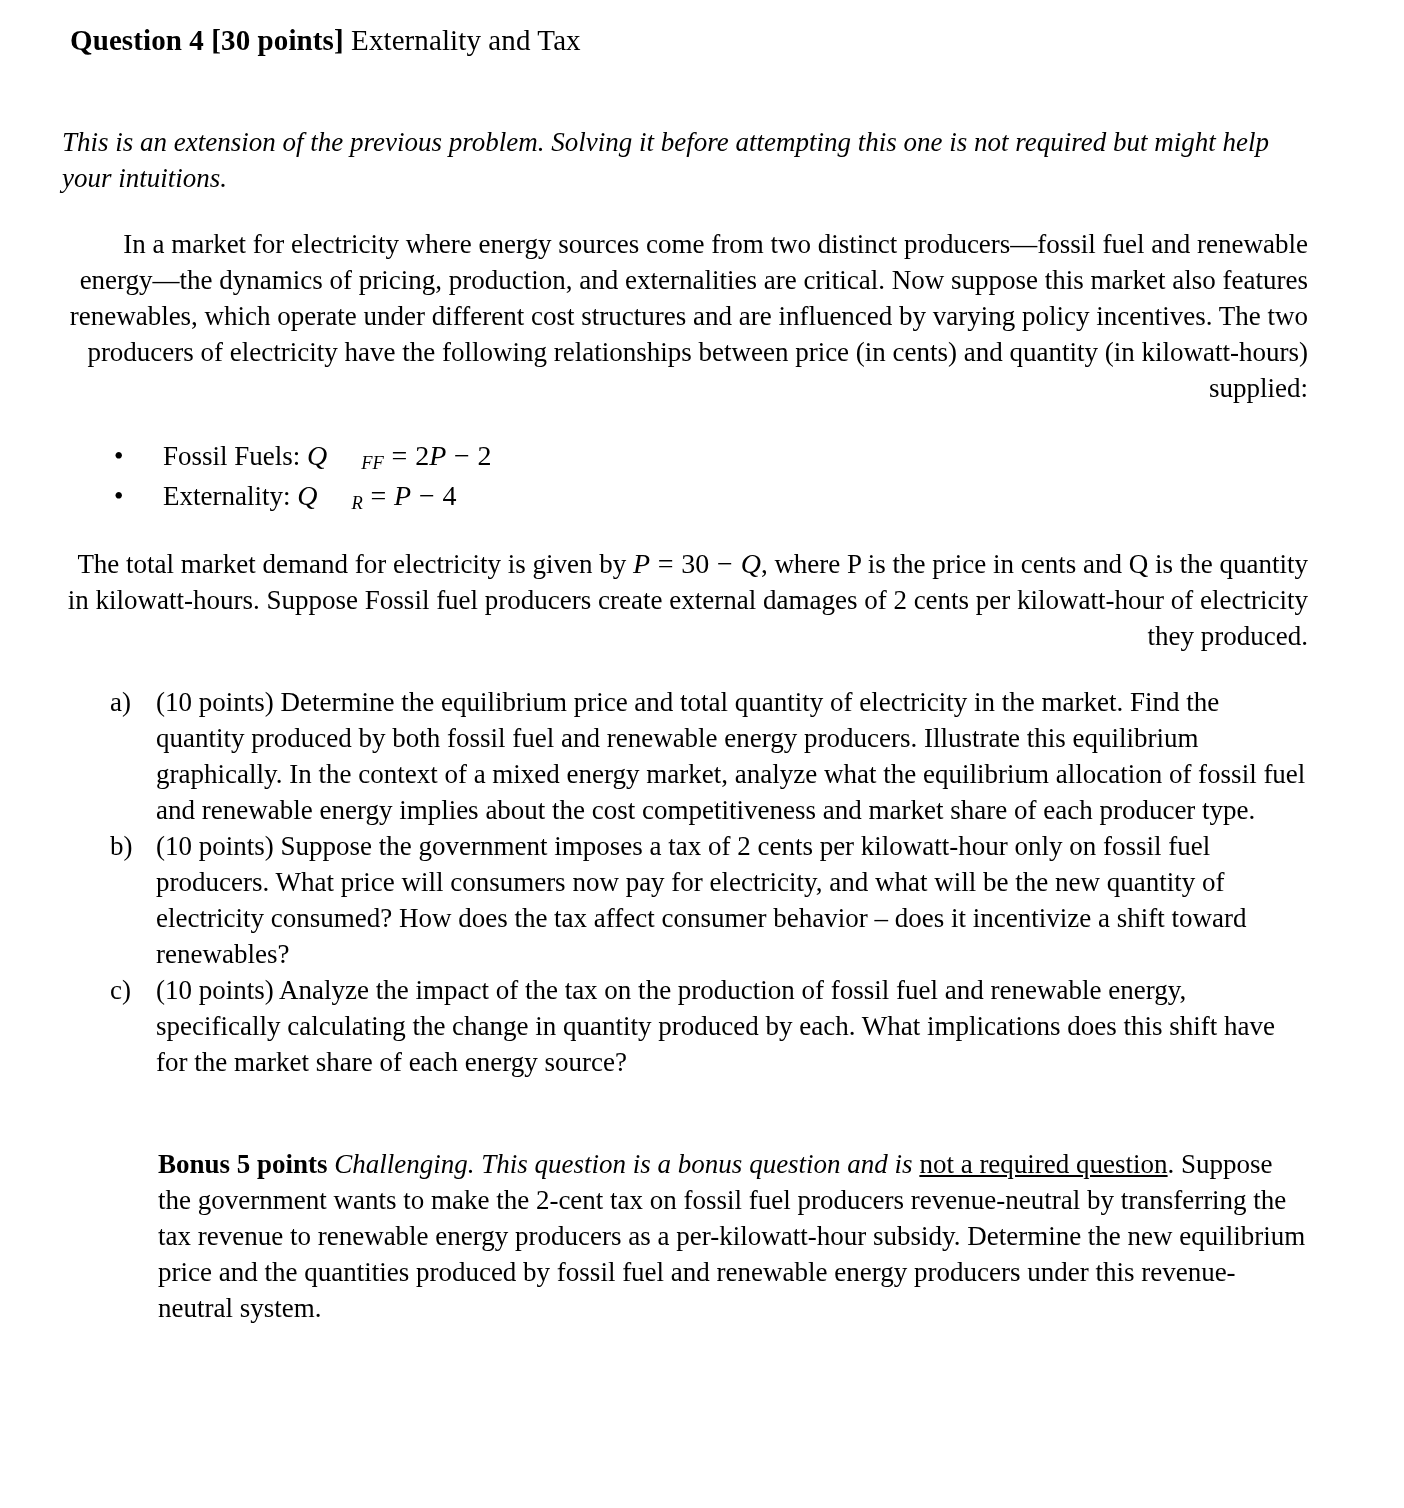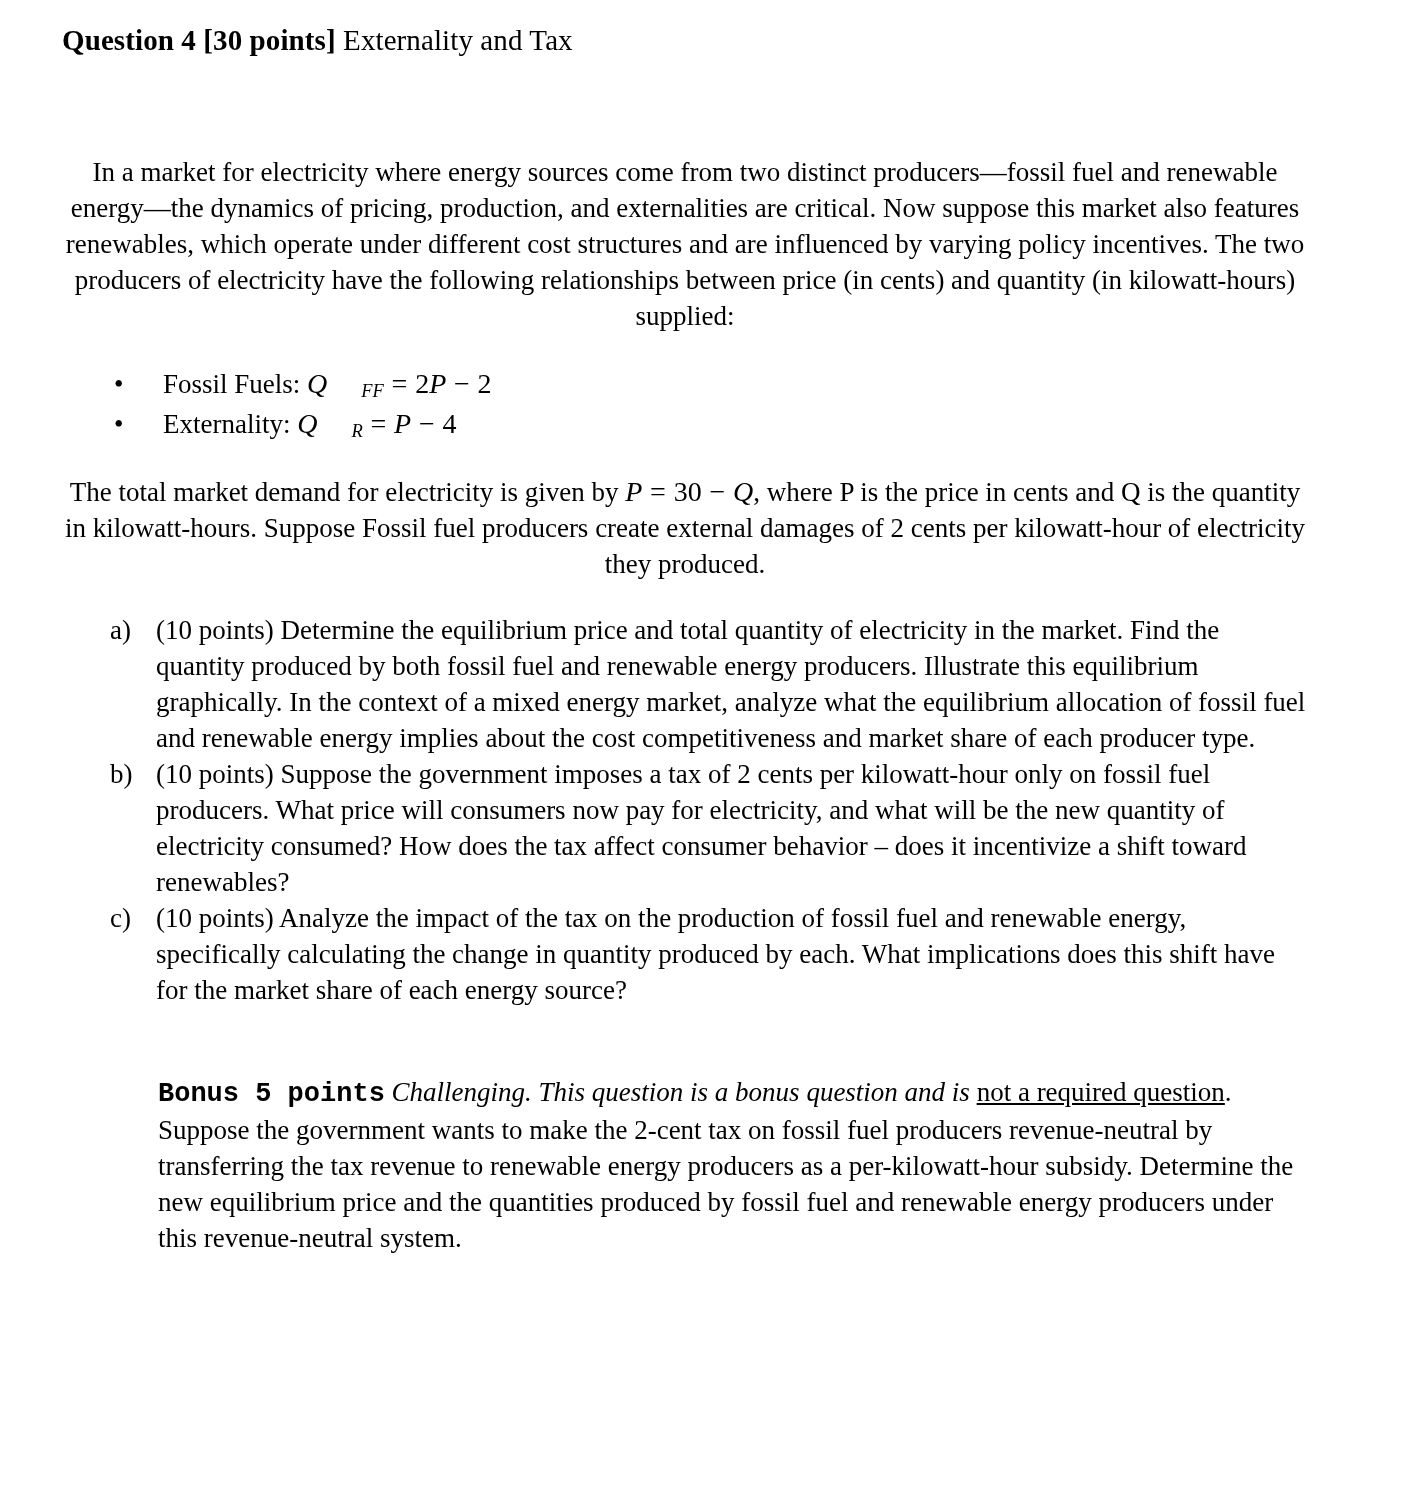--- a/index.html
+++ b/index.html
@@ -18,38 +18,38 @@
     position: relative;
     width: 1404px;
     height: 1508px;
     box-sizing: border-box;
     padding: 22px 96px 0 62px;
     overflow: hidden;
   }
   .heading {
     font-size: 29px;
     line-height: 1.25;
-    margin: 0 0 0 0;
+    margin: 0 0 0 8px;
     letter-spacing: 0.1px;
   }
   .heading .hd-bold {
     font-weight: bold;
   }
   .heading .hd-rest {
     font-weight: normal;
   }
   .spacer-lg { height: 66px; }
   .spacer-md { height: 30px; }
   p {
     margin: 0;
   }
   .body-text {
     font-size: 27px;
     line-height: 36px;
-    text-align: center;
+    text-align: right;
   }
   .intro-italic {
     font-size: 27px;
     line-height: 36px;
     font-style: italic;
   }
   
   .eq-list {
     list-style: none;
     margin: 0;
@@ -109,38 +109,39 @@
     left: 48px;
     top: 0;
     font-size: 27px;
     line-height: 36px;
   }
   .bonus-block {
     margin-left: 96px;
     font-size: 27px;
     line-height: 36px;
   }
-  .b-bold { font-weight: bold; font-family: Liberation Mono, monospace; }
+  .b-bold { font-weight: bold; }
   .b-ital { font-style: italic; margin-top: 7px; }
   .b-ital-u {
     text-decoration: underline;
     text-underline-offset: 2px;
   }
 </style>
 </head>
 <body>
 
 <div class="page">
 
   <h1 class="heading">
     <span class="hd-bold">Question 4 [30 points]</span><span class="hd-rest"> Externality and Tax</span>
   </h1>
 
   <div class="spacer-lg"></div>
 
+  <p class="intro-italic">This is an extension of the previous problem. Solving it before attempting this one is not required but might help your intuitions.</p>
 
   <div class="spacer-md"></div>
 
   <p class="body-text">In a market for electricity where energy sources come from two distinct producers—fossil fuel and renewable energy—the dynamics of pricing, production, and externalities are critical. Now suppose this market also features renewables, which operate under different cost structures and are influenced by varying policy incentives. The two producers of electricity have the following relationships between price (in cents) and quantity (in kilowatt-hours) supplied:</p>
 
   <div class="spacer-md"></div>
 
   <ul class="eq-list">
     <li>
       <span class="bullet">•</span><span>Fossil Fuels: </span><span class="mathvar"><span>Q</span><sub>FF</sub></span>

